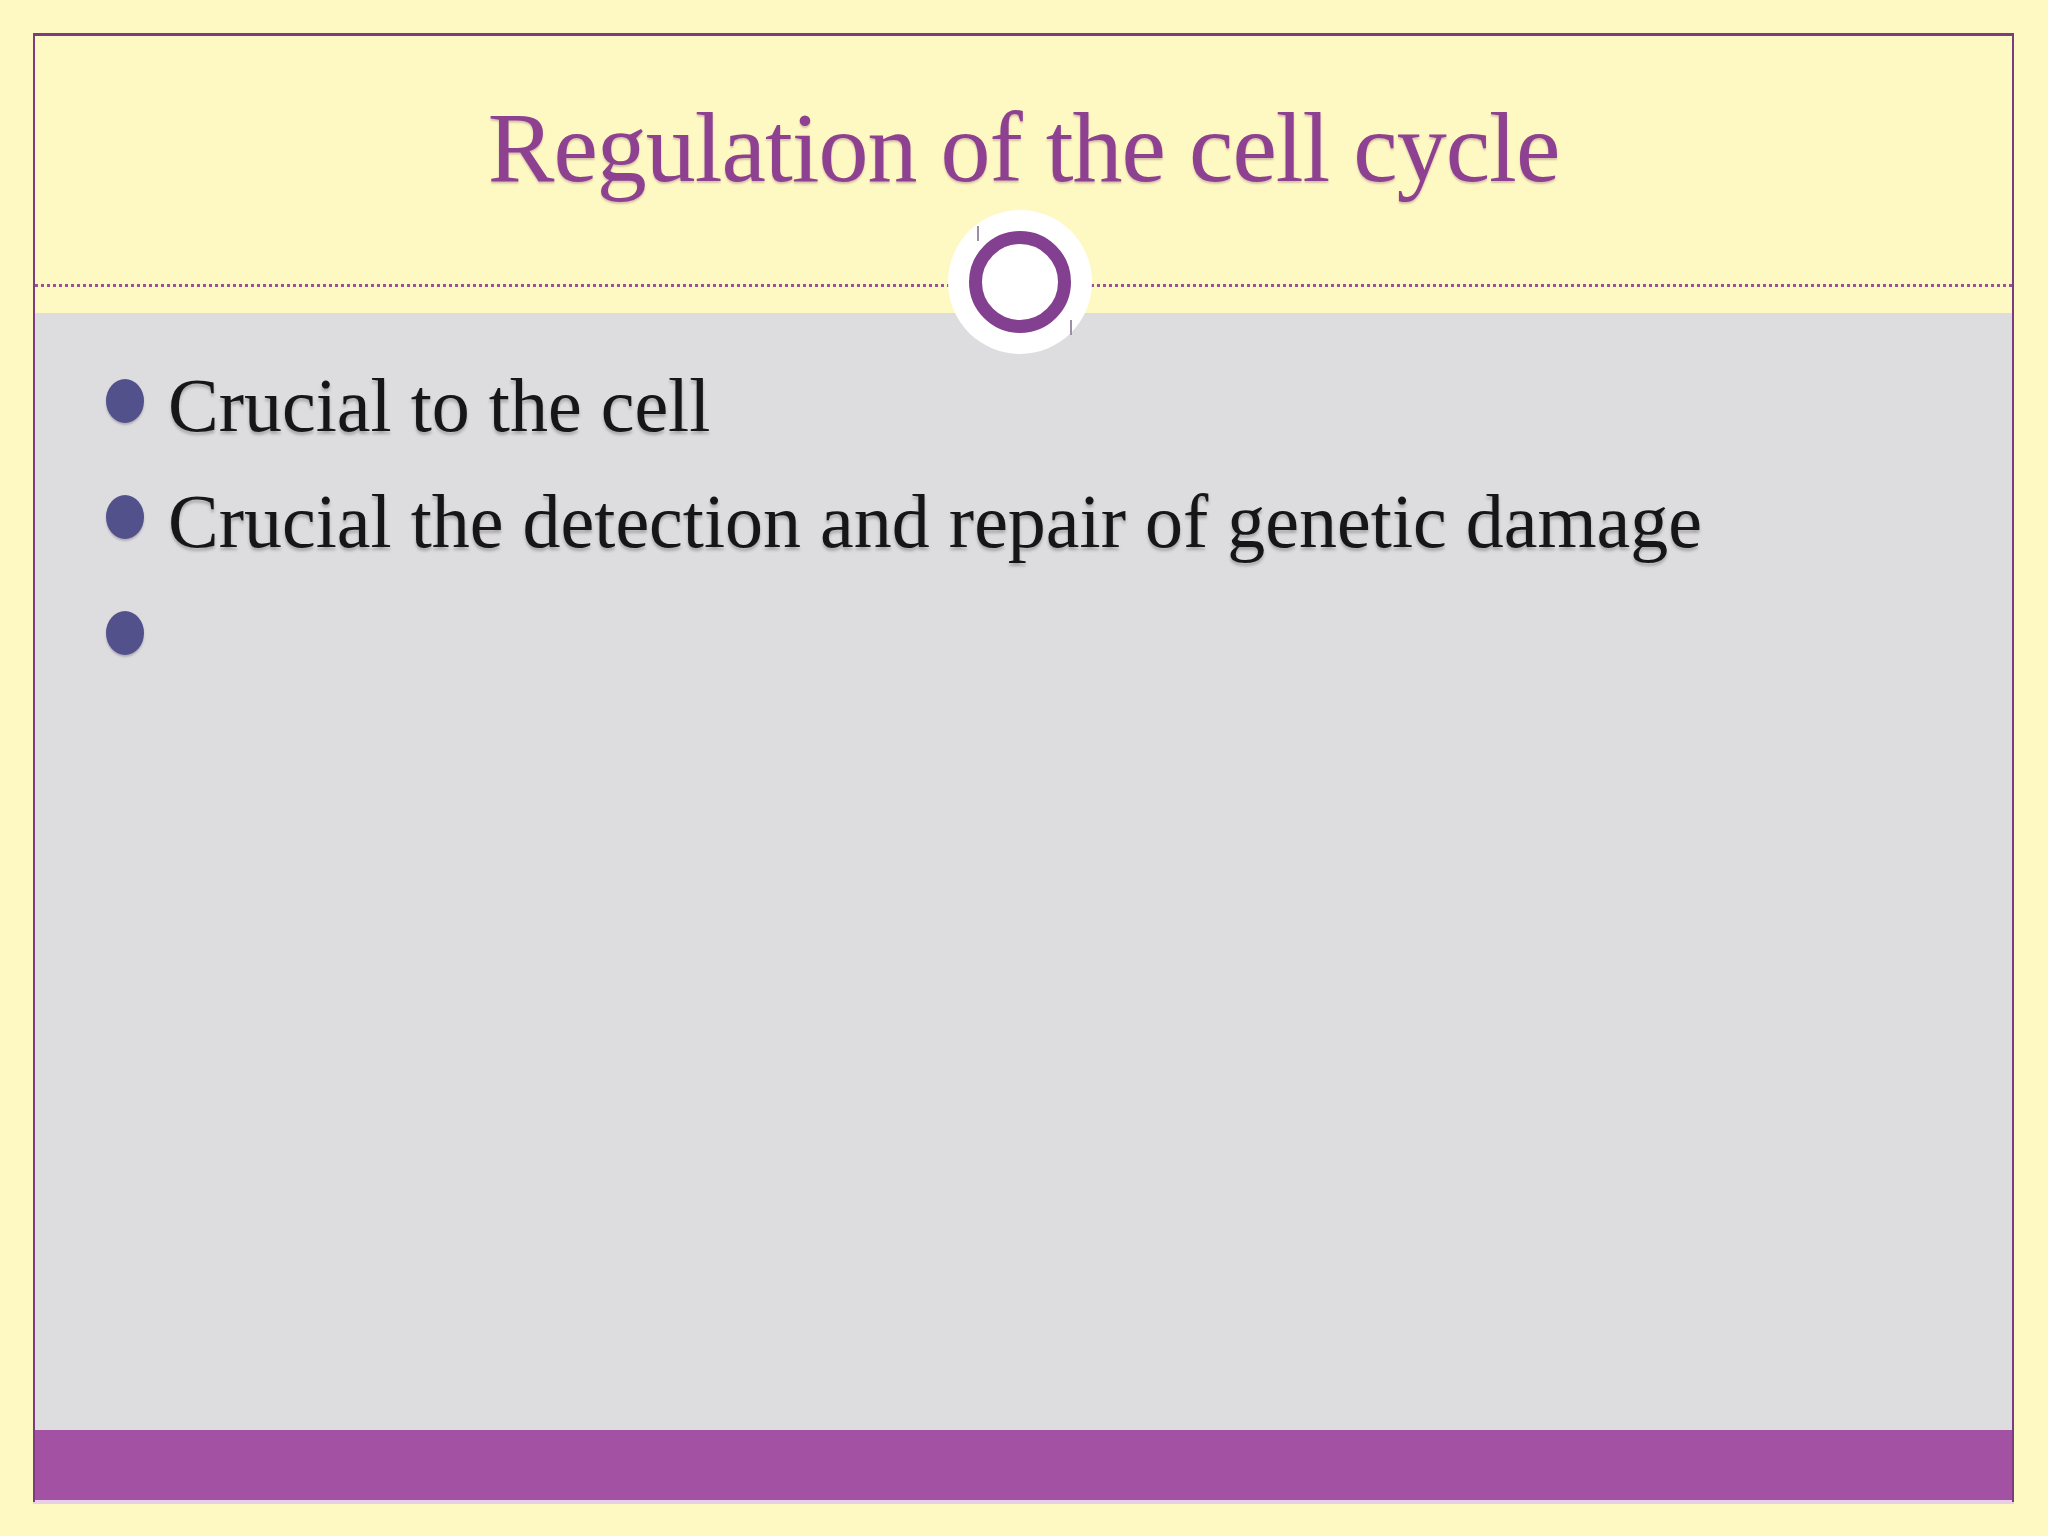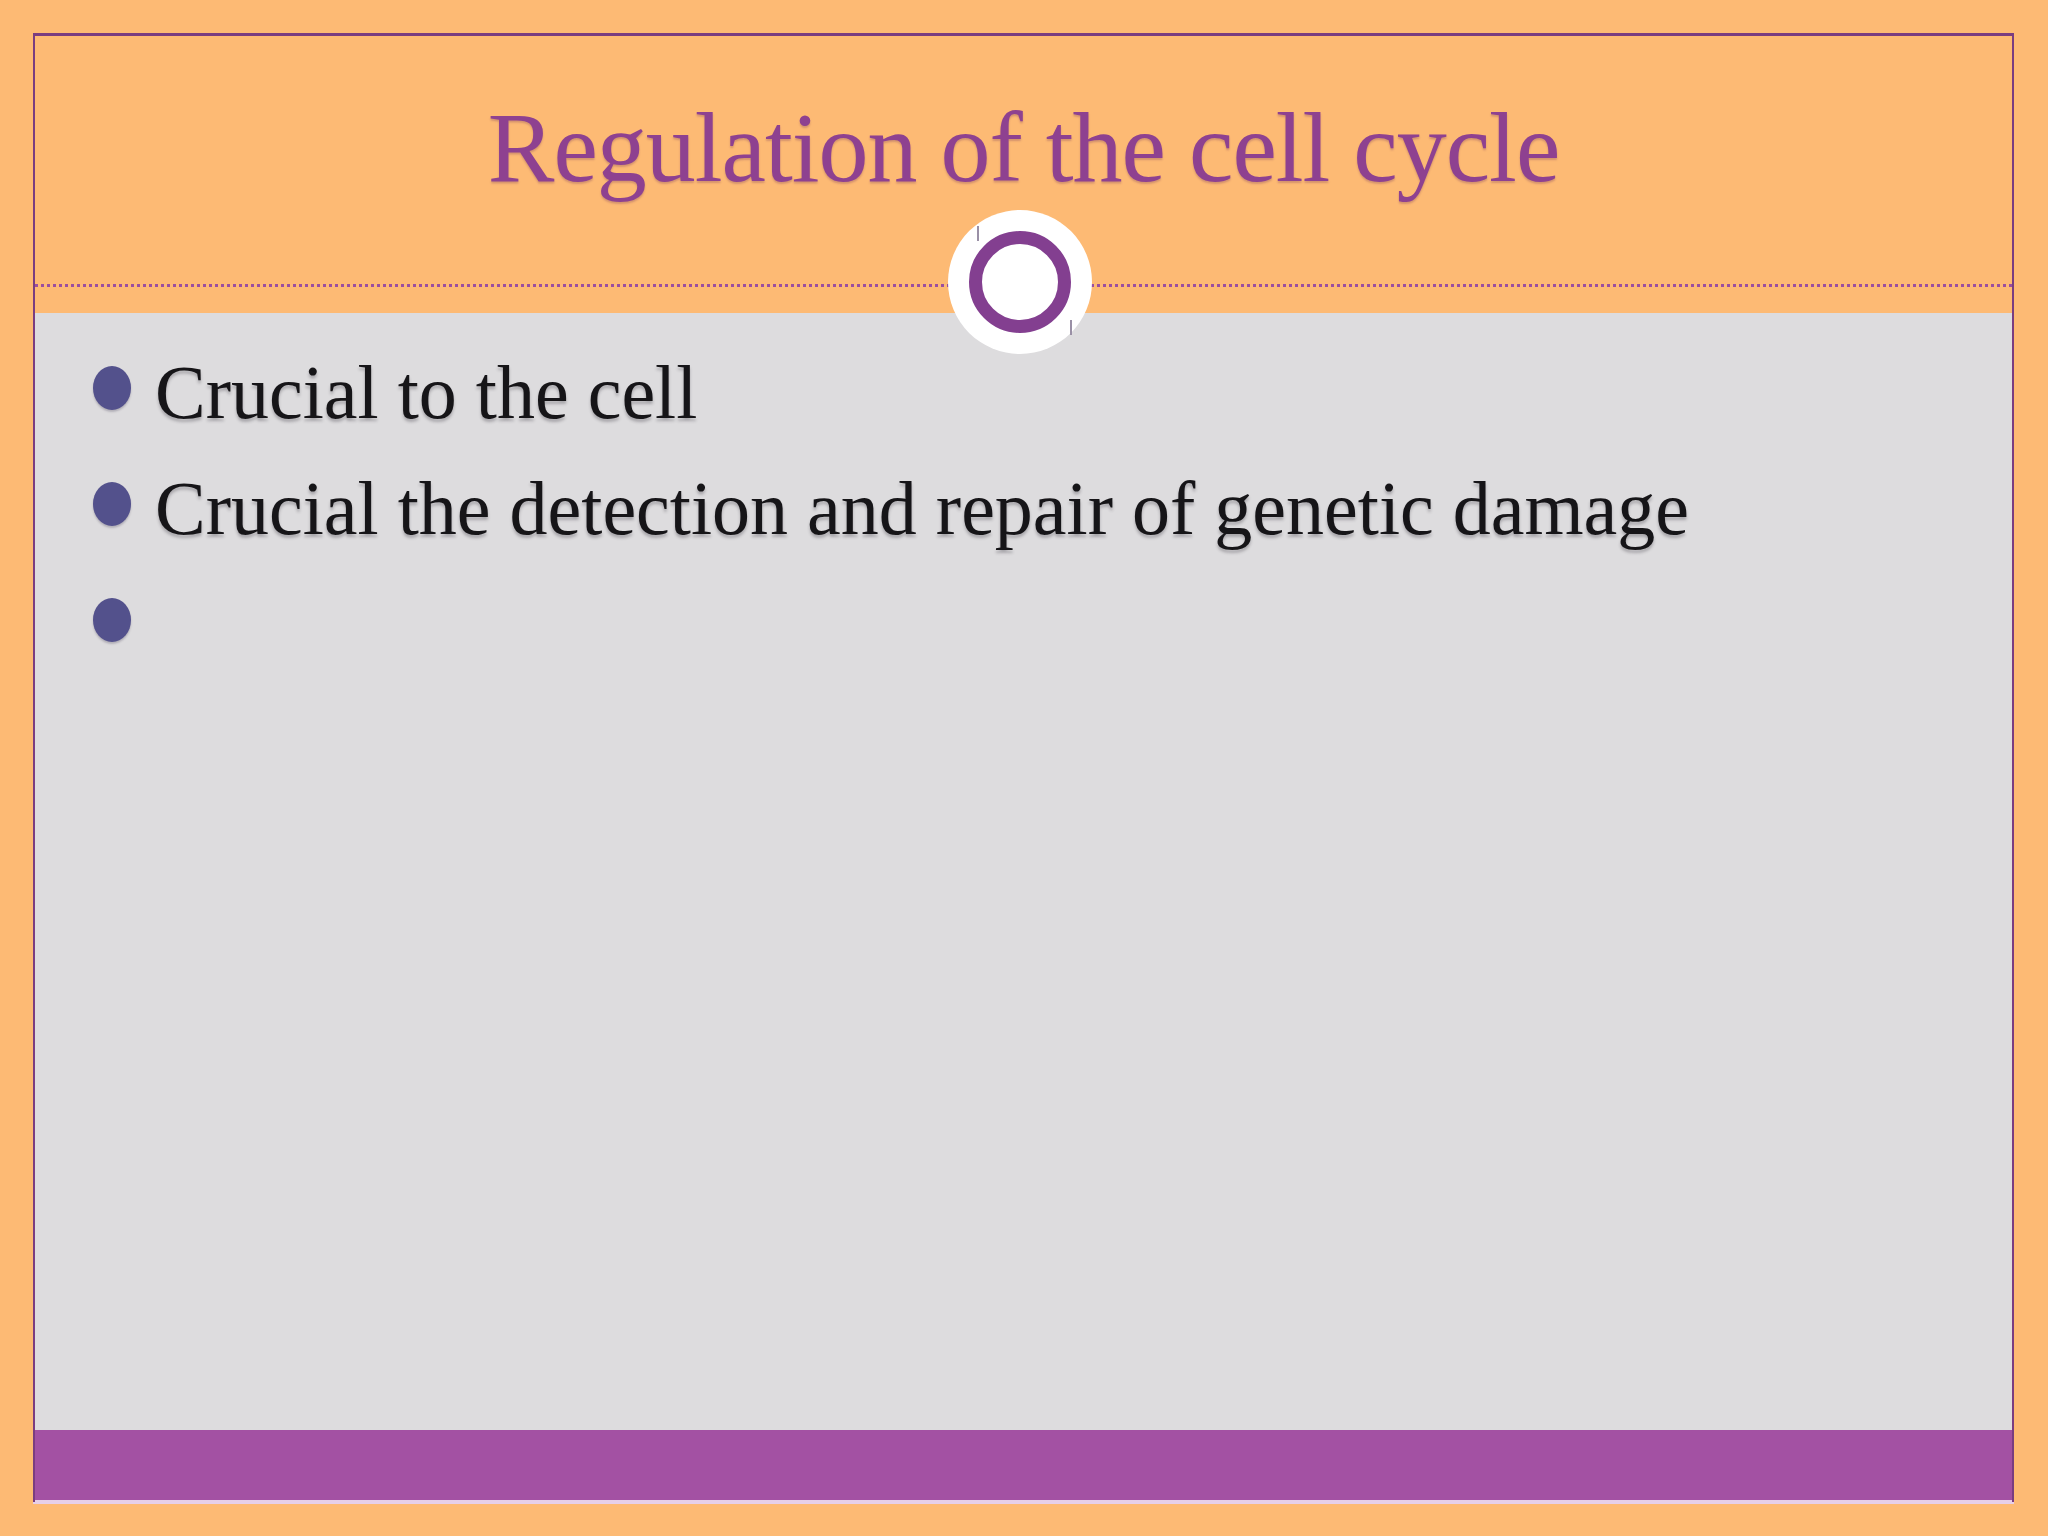--- a/index.html
+++ b/index.html
@@ -1,20 +1,20 @@
 <!DOCTYPE html>
 <html style="--title-color: #8e4190; --body-text-color: #161518; --bullet-color: #53518c; --content-bg: #dddcde; --frame-border: #7a3d80; --dotted-line: #9b4f9f; --ring: #833f90; --footer-bar: #a351a3; --tick: #9a90a6;"><head>
 <meta charset="utf-8">
 <style>
   html, body { margin: 0; padding: 0; background: #ffffff; }
   .slide {
     position: relative;
     width: 2048px;
     height: 1536px;
-    background: #fdba74;
+    background: #fef9c3;
     overflow: hidden;
     font-family: "Liberation Serif", "DejaVu Serif", serif;
   }
 
   
   .frame {
     position: absolute;
     left: 33px; top: 33px;
     width: 1981px; height: 1469px;
     border-top: 3px solid var(--frame-border, #7a3d80);
@@ -89,21 +89,21 @@
     z-index: 5;
   }
   .tick-top-left { left: 977px; top: 226px; }
   .tick-bottom-right { left: 1070px; top: 320px; }
 
   
   .bullet-list {
     position: absolute;
     left: 93px; top: 346px;
     width: 1890px;
-    margin: 0; padding: 0;
+    margin: 13px; padding: 0;
     list-style: none;
     z-index: 2;
   }
   .bullet-item {
     position: relative;
     padding-left: 62px;
     margin: 0 0 24px 0;
     font-size: 76px;
     line-height: 92px;
     color: var(--body-text-color, #161518);

